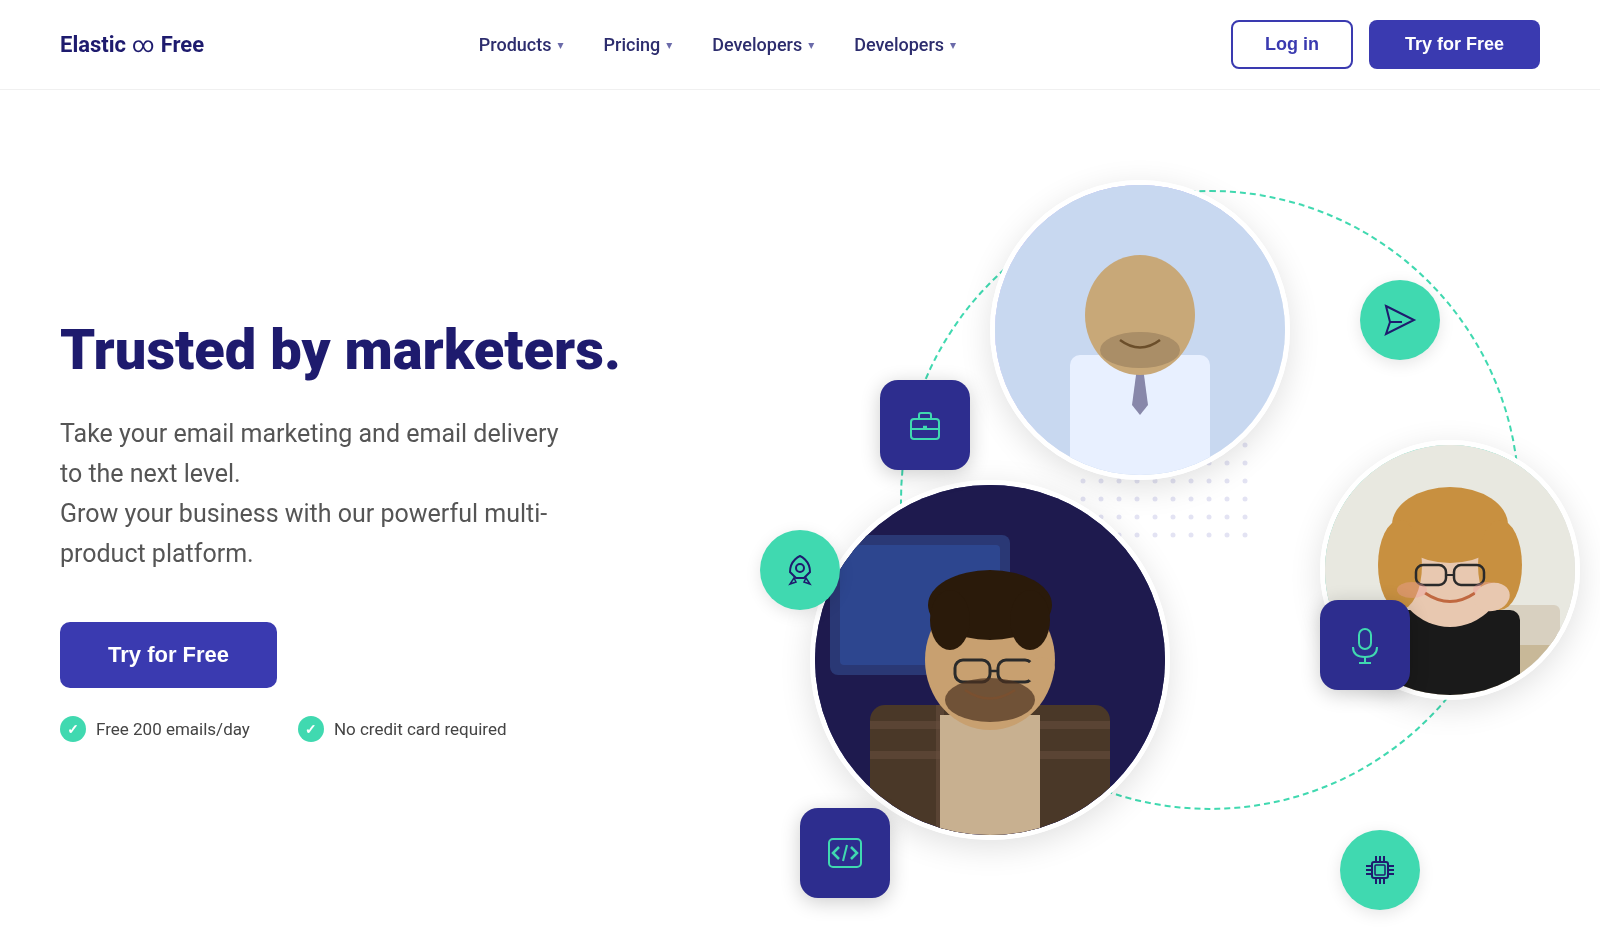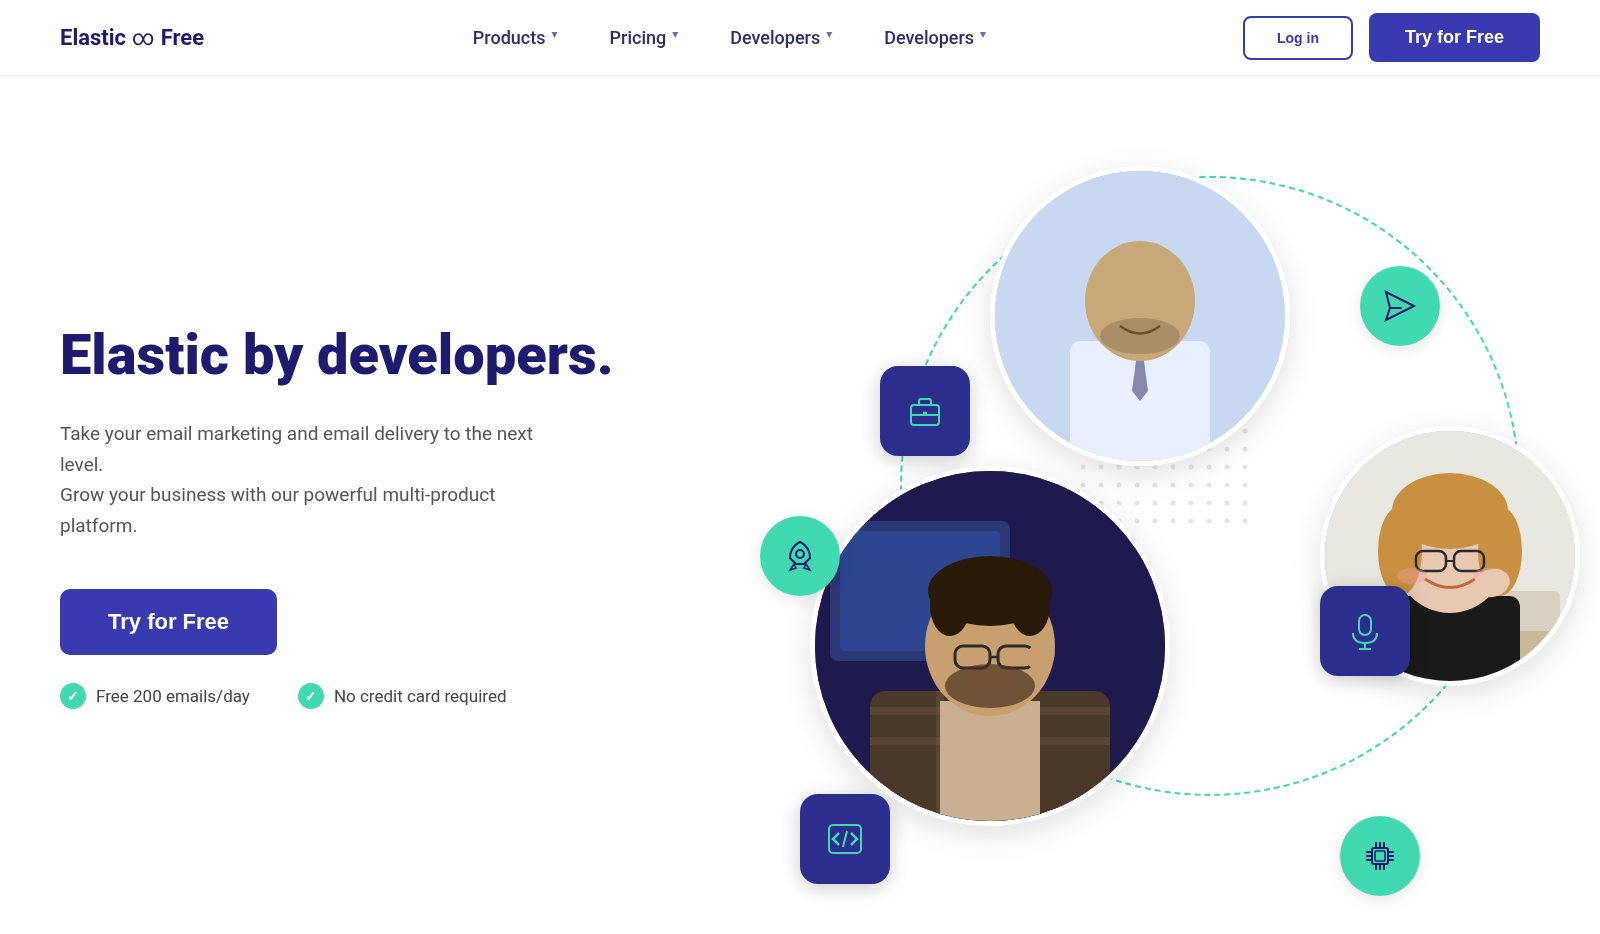--- a/index.html
+++ b/index.html
@@ -11,21 +11,21 @@
       min-height: 934px;
       overflow-x: hidden;
     }
 
     
     nav {
       display: flex;
       align-items: center;
       justify-content: space-between;
       padding: 0 60px;
-      height: 76px;
+      height: 90px;
       border-bottom: 1px solid #f0f0f0;
     }
     .logo {
       display: flex;
       align-items: center;
       gap: 4px;
       text-decoration: none;
     }
     .logo-text {
       font-size: 22px;
@@ -37,39 +37,39 @@
       align-items: center;
       gap: 40px;
       list-style: none;
     }
     .nav-links li a {
       text-decoration: none;
       color: #2d2d6e;
       font-size: 18px;
       font-weight: 500;
       display: flex;
+      align-items: center;
       gap: 6px;
-      margin-left: 12px;
     }
     .nav-links li a .chevron {
       font-size: 12px;
       color: #6b6baa;
     }
     .nav-actions {
       display: flex;
       align-items: center;
       gap: 16px;
     }
     .btn-login {
       padding: 12px 32px;
       border: 2px solid #3a3ab0;
       color: #3a3ab0;
       background: transparent;
       border-radius: 8px;
-      font-size: 14px;
+      font-size: 18px;
       font-weight: 600;
       cursor: pointer;
     }
     .btn-try {
       padding: 14px 36px;
       background: #3a3ab0;
       color: #fff;
       border: none;
       border-radius: 8px;
       font-size: 18px;
@@ -91,21 +91,21 @@
       z-index: 2;
     }
     .hero-title {
       font-size: 56px;
       font-weight: 900;
       color: #1e1b6e;
       line-height: 1.15;
       margin-bottom: 32px;
     }
     .hero-subtitle {
-      font-size: 19px;
+      font-size: 25px;
       color: #555;
       line-height: 1.6;
       margin-bottom: 48px;
       max-width: 500px;
     }
     .btn-hero {
       display: inline-block;
       padding: 20px 48px;
       background: #3a3ab0;
       color: #fff;
@@ -326,21 +326,21 @@
 
   <div class="nav-actions">
     <button class="btn-login">Log in</button>
     <button class="btn-try">Try for Free</button>
   </div>
 </nav>
 
 <section class="hero">
   <div class="hero-left">
     <h1 class="hero-title">
-      <span>Elastic by developers.</span><br>
+      <span>Trusted by marketers.</span><br>
     </h1>
     <p class="hero-subtitle">
       Take your email marketing and email delivery to the next level.<br>
       Grow your business with our powerful multi-product platform.
     </p>
     <button class="btn-hero">Try for Free</button>
     <div class="hero-badges">
       <div class="badge-item">
         <div class="check-icon">✓</div>
         <span>Free 200 emails/day</span>

